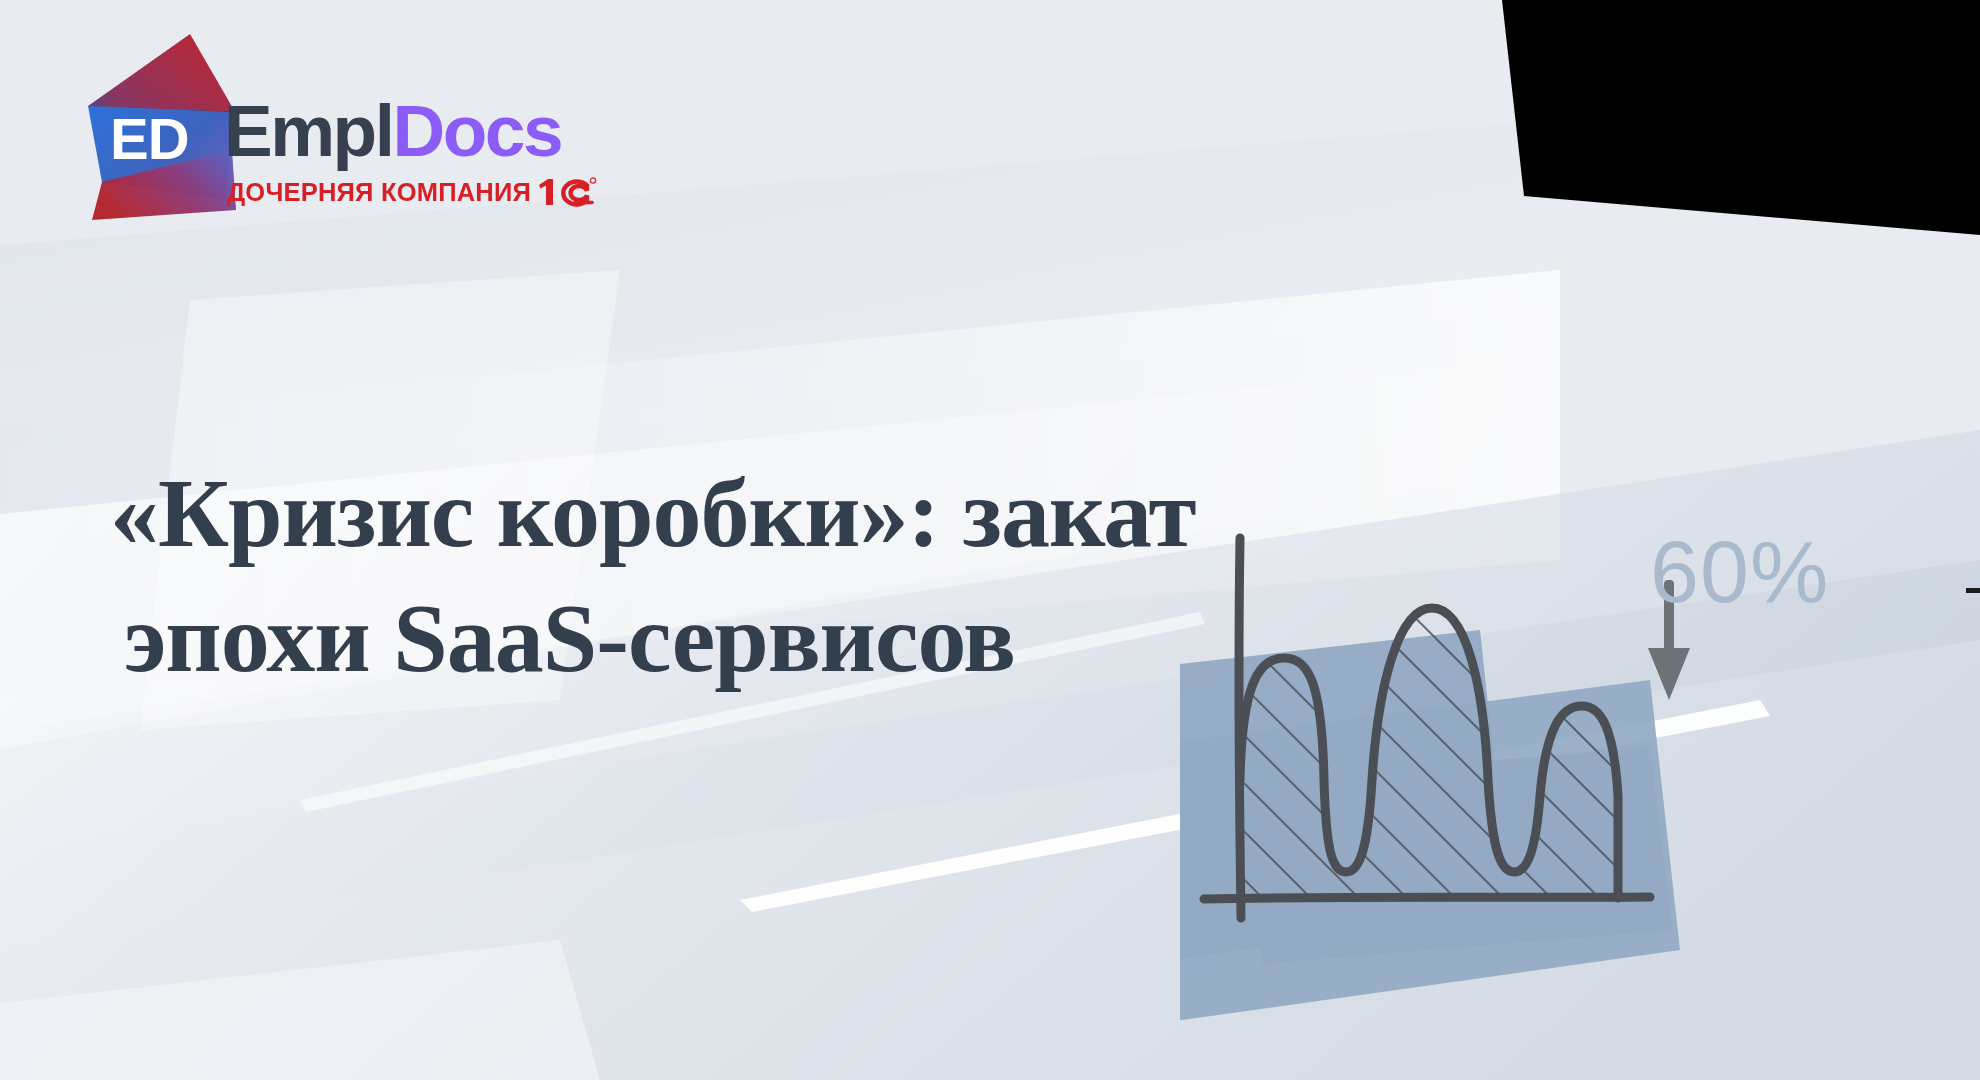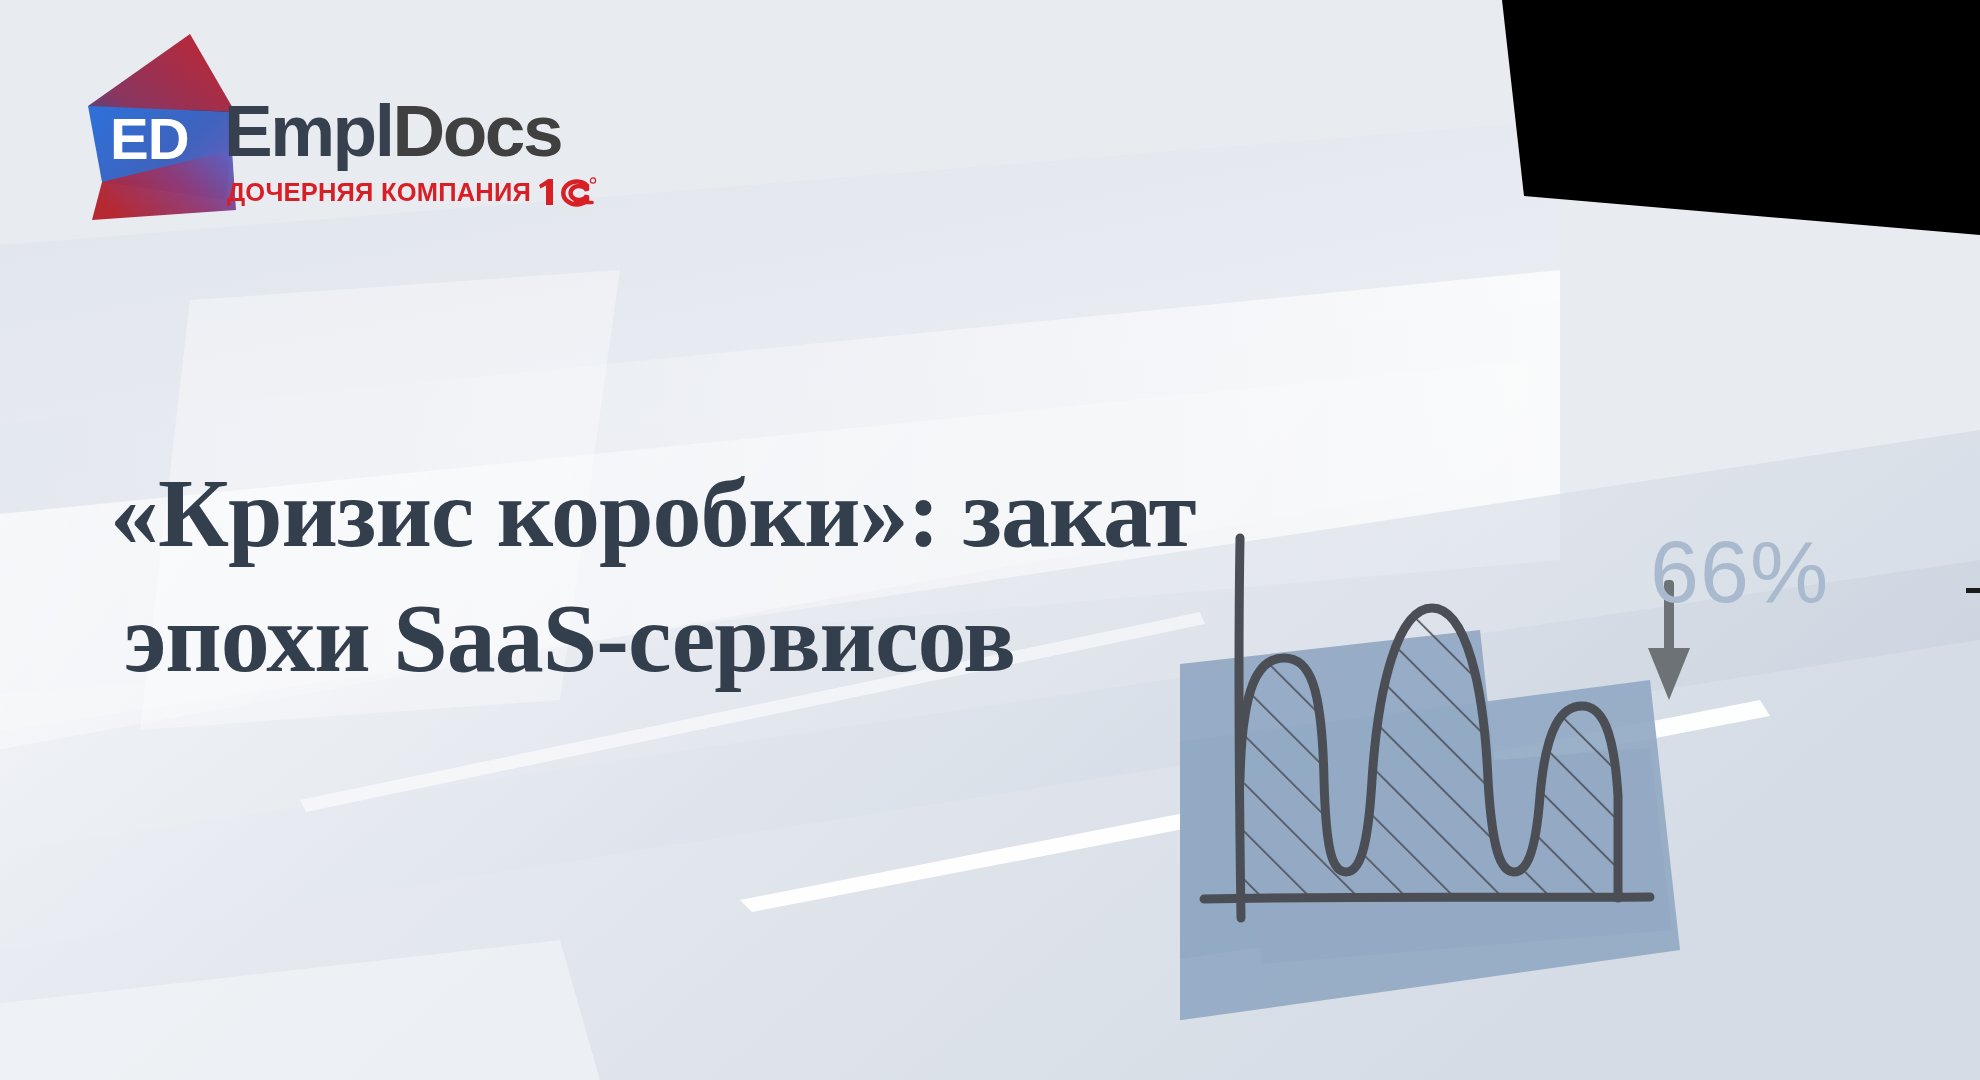--- a/index.html
+++ b/index.html
@@ -47,21 +47,21 @@
     position: absolute;
     left: 138px;
     top: 62px;
     font-size: 73px;
     font-weight: 700;
     letter-spacing: -2.5px;
     line-height: 1;
     white-space: nowrap;
   }
   .wm-empl { color: #37404f; }
-  .wm-docs { color: #404040; }
+  .wm-docs { color: #8b5cf6; }
   #logo-tagline {
     position: absolute;
     left: 141px;
     top: 144px;
     font-size: 25.5px;
     font-weight: 700;
     letter-spacing: 0.2px;
     color: #d81f26;
     white-space: nowrap;
     display: flex;
@@ -263,15 +263,15 @@
 
       <g>
         <rect x="484" y="100" width="10" height="78" rx="4" fill="#6d7277"></rect>
         <polygon points="468,168 510,168 489,220" fill="#6d7277"></polygon>
       </g>
 
       <rect x="786" y="108" width="24" height="5" fill="#1b1b1b"></rect>
     </svg>
   </div>
 
-  <div id="pct-label">66%</div>
+  <div id="pct-label">60%</div>
 
 </div>
 
 </body></html>

